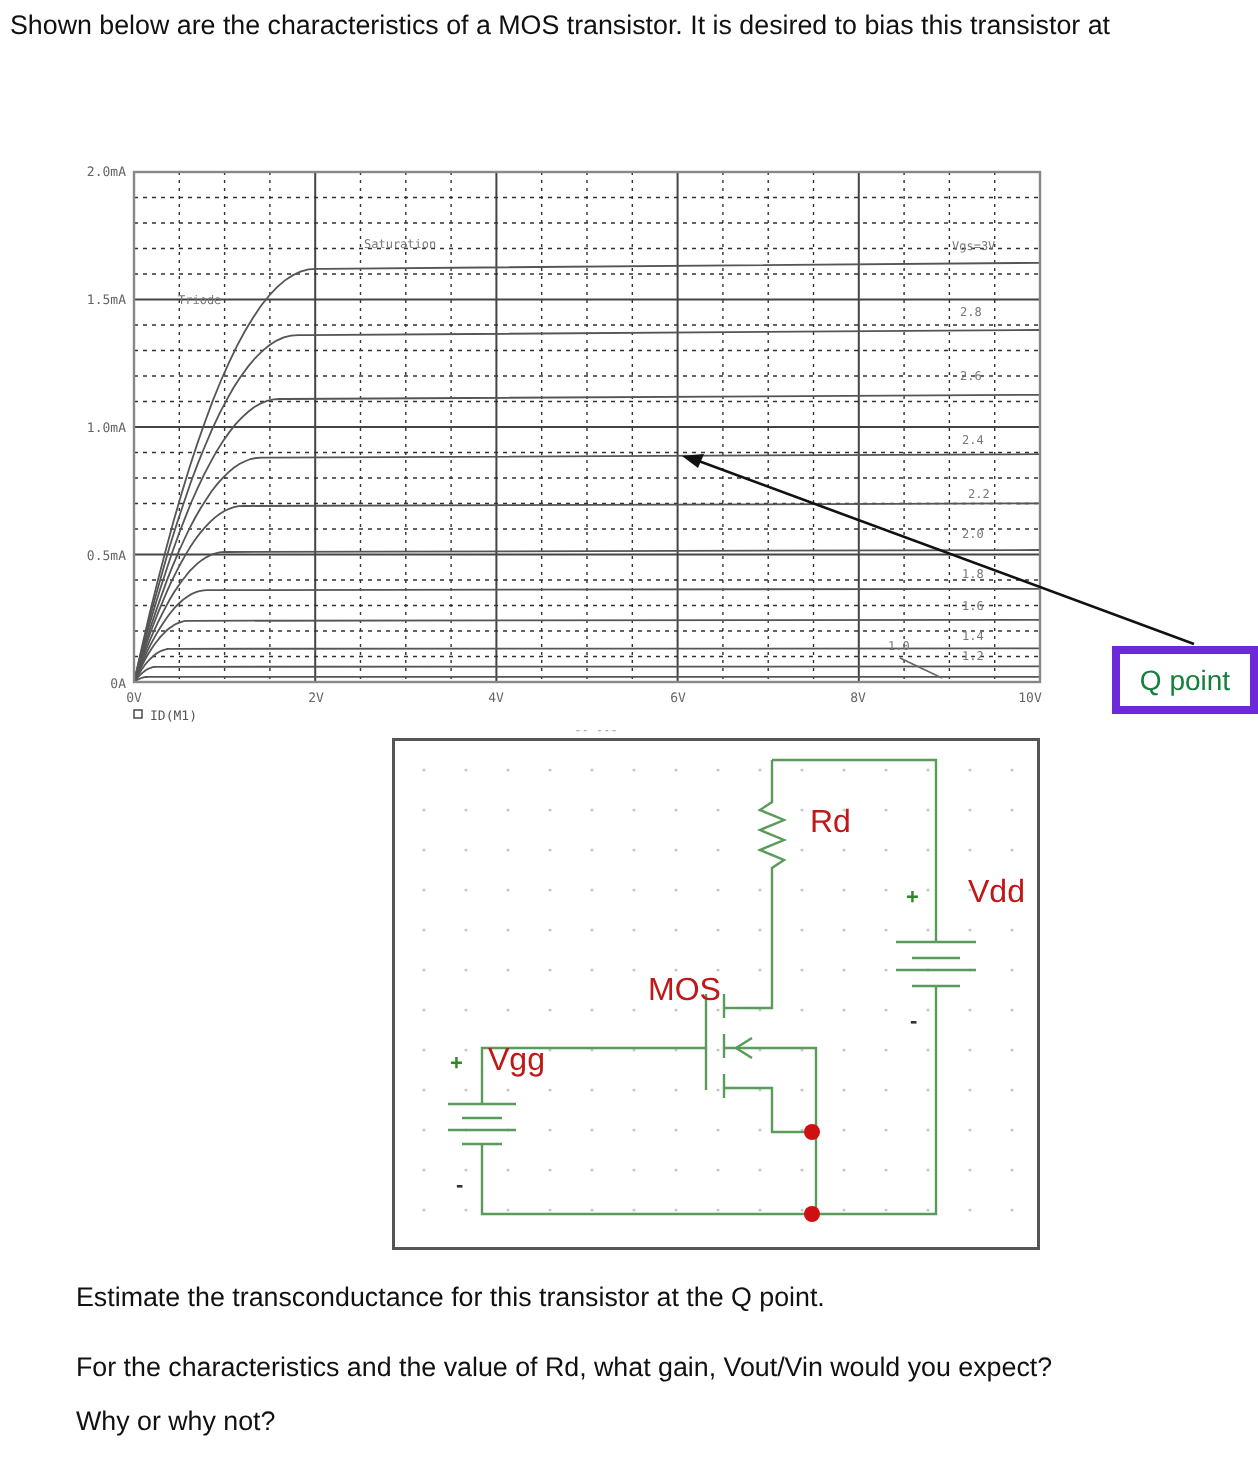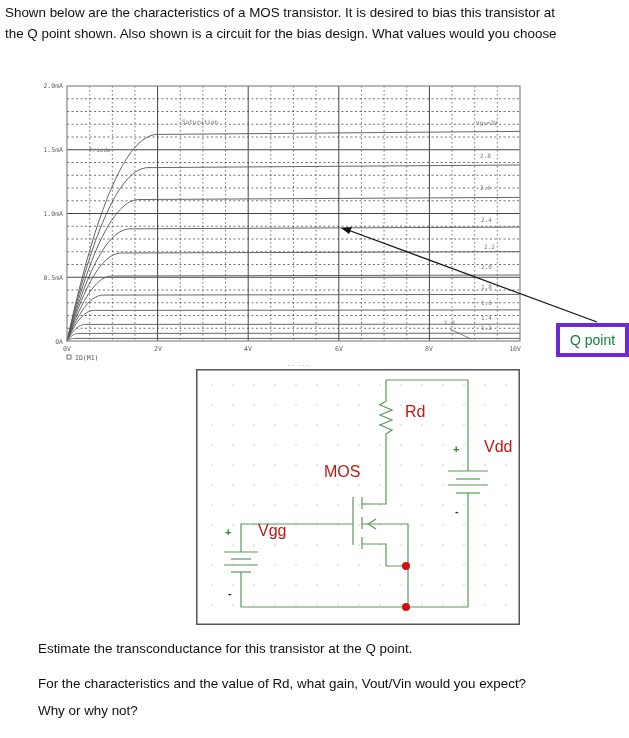--- a/index.html
+++ b/index.html
@@ -18,21 +18,20 @@
           text-align:center; color:#15803d; }
   .circ-label { position:absolute; color:#c01818; font-size:16px; }
   .pol { position:absolute; color:#2a8a2a; font-size:11px; font-weight:bold; }
   .pol.neg { color:#333; }
 </style>
 </head>
 <body>
 
 <div id="intro" class="para">
   <div>Shown below are the characteristics of a MOS transistor.  It is desired to bias this transistor at</div>
-  <div>the Q point shown.  Also shown is a circuit for the bias design.  What values would you choose</div>
 </div>
 
 <svg id="chart" viewBox="0 78 629 300" xmlns="http://www.w3.org/2000/svg">
   <g id="grid">
       <line x1="89.65" y1="86" x2="89.65" y2="341" stroke="#333" stroke-width="0.7" stroke-dasharray="1.5,2.5"></line>
       <line x1="112.3" y1="86" x2="112.3" y2="341" stroke="#333" stroke-width="0.7" stroke-dasharray="1.5,2.5"></line>
       <line x1="134.95" y1="86" x2="134.95" y2="341" stroke="#333" stroke-width="0.7" stroke-dasharray="1.5,2.5"></line>
       <line x1="157.6" y1="86" x2="157.6" y2="341" stroke="#444" stroke-width="1" stroke-dasharray=""></line>
       <line x1="180.25" y1="86" x2="180.25" y2="341" stroke="#333" stroke-width="0.7" stroke-dasharray="1.5,2.5"></line>
       <line x1="202.9" y1="86" x2="202.9" y2="341" stroke="#333" stroke-width="0.7" stroke-dasharray="1.5,2.5"></line>
@@ -343,22 +342,22 @@
       <line x1="35" y1="190" x2="55" y2="190"></line>
       <line x1="28" y1="196" x2="62" y2="196"></line>
       <line x1="35" y1="203" x2="55" y2="203"></line>
       <polyline points="45,203 45,238 212,238"></polyline>
     </g>
     <circle cx="210" cy="197" r="4" fill="#d01010"></circle>
     <circle cx="210" cy="238" r="4" fill="#d01010"></circle>
   </svg>
   <span class="circ-label" style="left:209px;top:34px">Rd</span>
   <span class="circ-label" style="left:288px;top:69px">Vdd</span>
-  <span class="circ-label" style="left:128px;top:94px">MOS</span>
-  <span class="circ-label" style="left:62px;top:153px">Vgg</span>
+  <span class="circ-label" style="left:128px;top:118px">MOS</span>
+  <span class="circ-label" style="left:48px;top:153px">Vgg</span>
   <span class="pol" style="left:257px;top:74px">+</span>
   <span class="pol neg" style="left:259px;top:136px">-</span>
   <span class="pol" style="left:29px;top:157px">+</span>
   <span class="pol neg" style="left:32px;top:218px">-</span>
 </div>
 
 <p id="q1" class="para">Estimate the transconductance for this transistor at the Q point.</p>
 <p id="q2" class="para">For the characteristics and the value of Rd, what gain, Vout/Vin would you expect?</p>
 <div id="q3" class="para">
   <div>Why or why not?</div>

